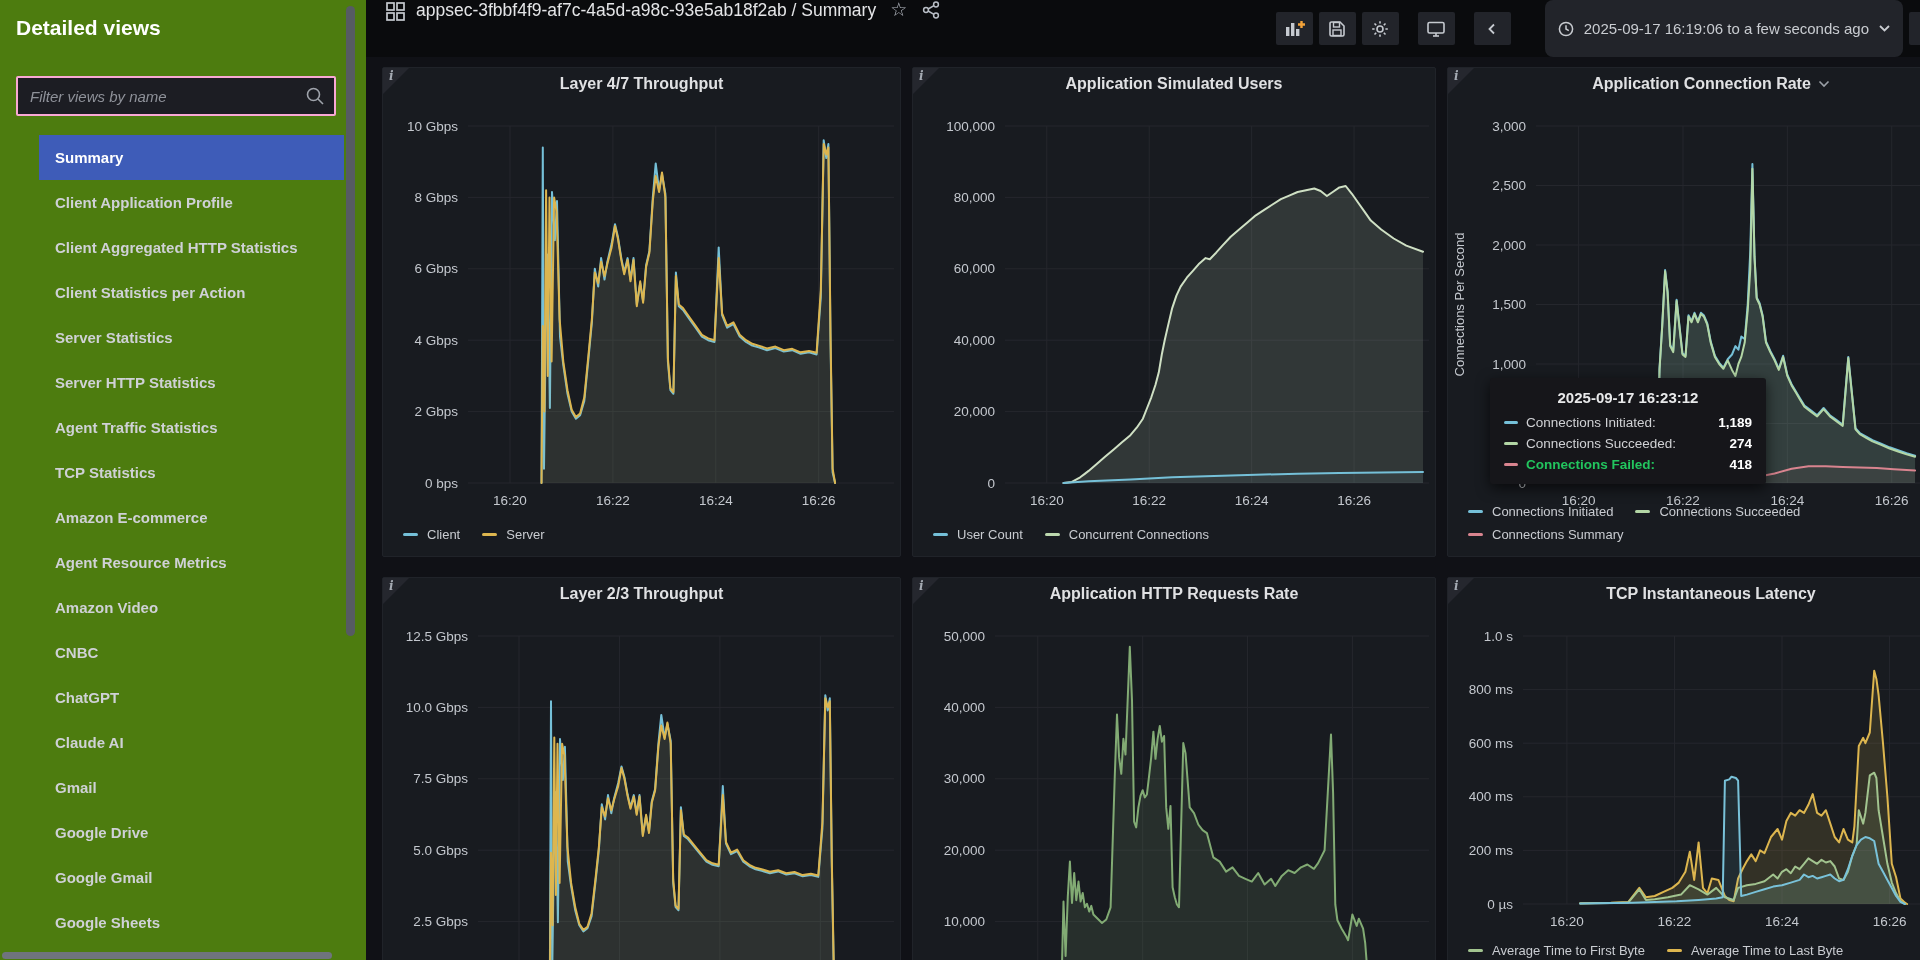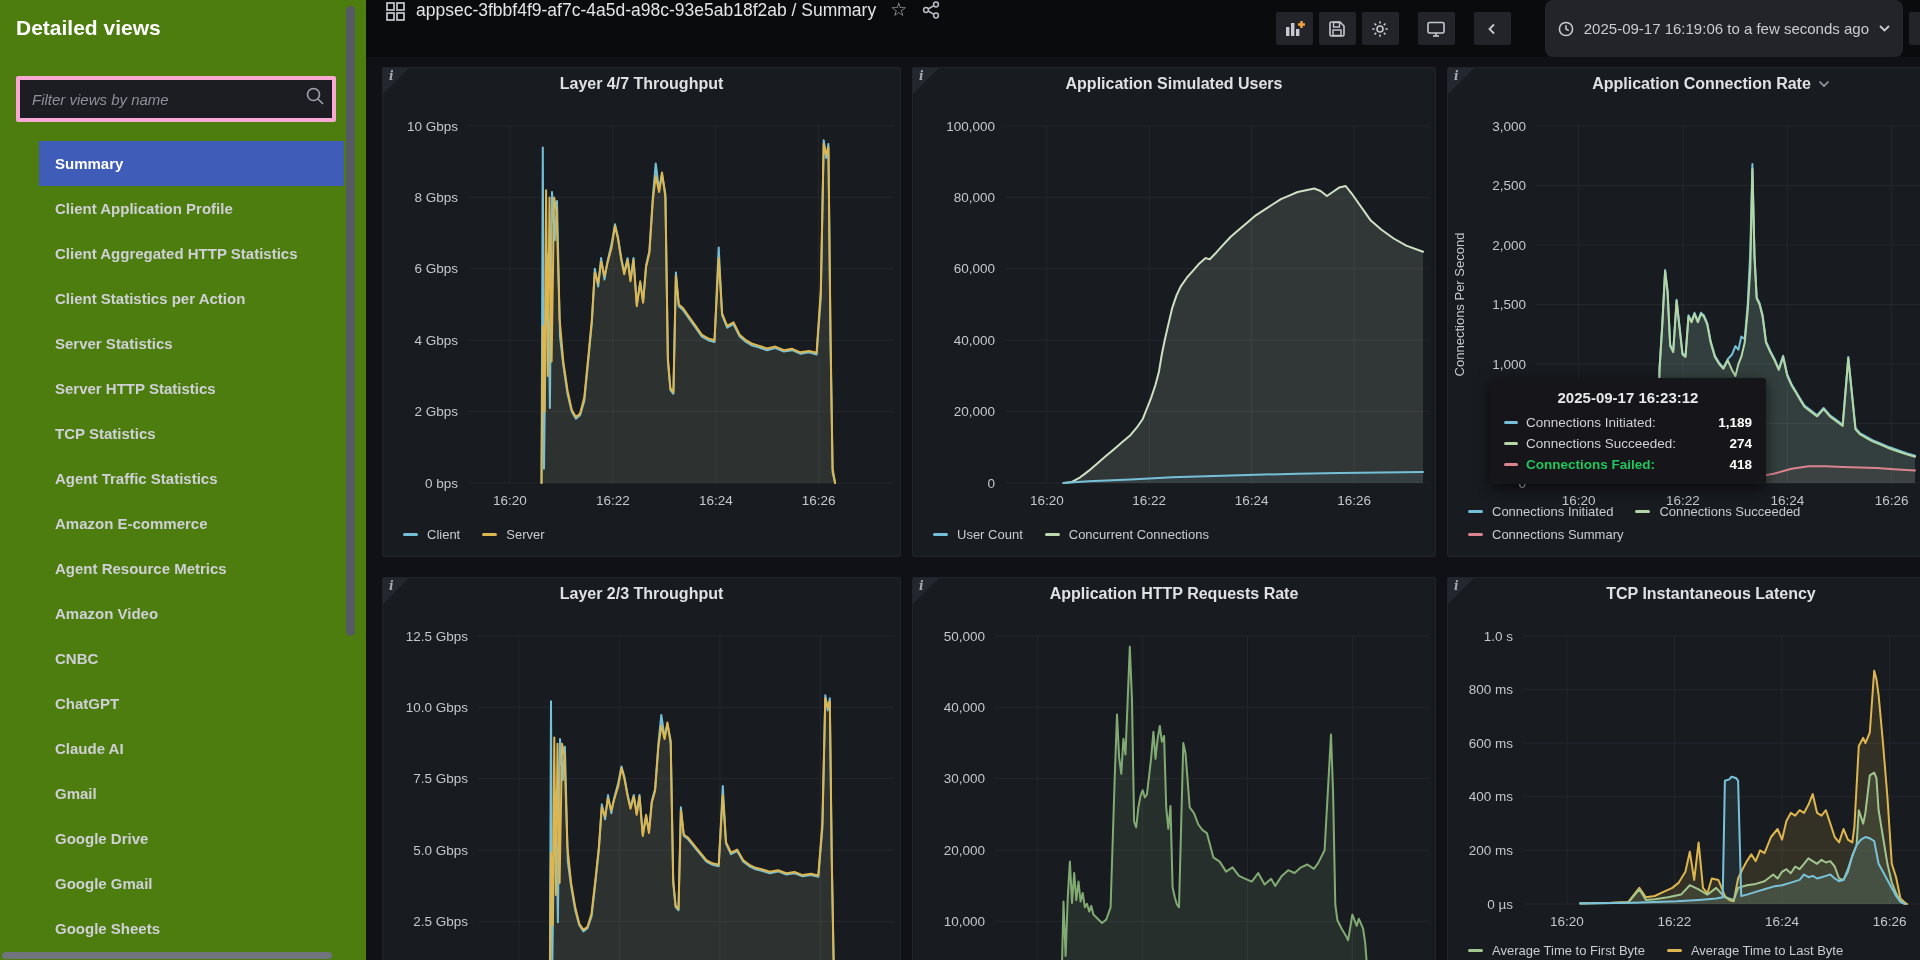--- a/index.html
+++ b/index.html
@@ -4,21 +4,21 @@
 <style>
   html,body{margin:0;padding:0;background:#0a0b0d;}
   body{width:1920px;height:960px;overflow:hidden;font-family:"Liberation Sans",sans-serif;
        -webkit-font-smoothing:antialiased;color:#d8d9da;}
   .app{display:flex;width:1920px;height:960px;}
 
   
   .sidebar{position:relative;width:366px;height:960px;background:#4d7c0f;flex:none;overflow:hidden;}
   .sb-title{font-size:21px;font-weight:bold;color:#fff;margin:16px 0 0 16px;}
   .filter{position:relative;margin:36px 30px 0 16px;}
-  .filter input{width:100%;box-sizing:border-box;height:46px;background:#1c1d23;border:4px solid #f9a8d4;
+  .filter input{width:100%;box-sizing:border-box;height:40px;background:#1c1d23;border:2px solid #f9a8d4;
       border-radius:2px;color:#d8d9da;font-size:15px;font-style:italic;padding:0 40px 0 12px;outline:none;
       font-family:"Liberation Sans",sans-serif;}
   .filter input::placeholder{color:#8e9199;font-style:italic;}
   .filter .sicon{position:absolute;right:10px;top:9px;}
   .side-list{margin-top:19px;padding-right:22px;padding-left:39px;}
   .side-item{height:45px;display:flex;align-items:center;padding-left:16px;font-size:15px;font-weight:bold;
       color:#cfd1d6;cursor:pointer;}
   .side-item.sel{background:#3e5cb8;color:#fff;}
   .vscroll{position:absolute;right:11px;top:6px;width:9px;height:630px;border-radius:5px;background:#565b63;}
   .hscroll{position:absolute;left:2px;bottom:1px;height:7px;width:330px;border-radius:4px;background:#6f747d;}
@@ -86,22 +86,22 @@
         </svg>
       </span>
     </div>
     <nav class="side-list" id="side-list">
         <div class="side-item sel">Summary</div>
         <div class="side-item">Client Application Profile</div>
         <div class="side-item">Client Aggregated HTTP Statistics</div>
         <div class="side-item">Client Statistics per Action</div>
         <div class="side-item">Server Statistics</div>
         <div class="side-item">Server HTTP Statistics</div>
+        <div class="side-item">Agent Traffic Statistics</div>
         <div class="side-item">TCP Statistics</div>
-        <div class="side-item">Agent Traffic Statistics</div>
         <div class="side-item">Amazon E-commerce</div>
         <div class="side-item">Agent Resource Metrics</div>
         <div class="side-item">Amazon Video</div>
         <div class="side-item">CNBC</div>
         <div class="side-item">ChatGPT</div>
         <div class="side-item">Claude AI</div>
         <div class="side-item">Gmail</div>
         <div class="side-item">Google Drive</div>
         <div class="side-item">Google Gmail</div>
         <div class="side-item">Google Sheets</div>

